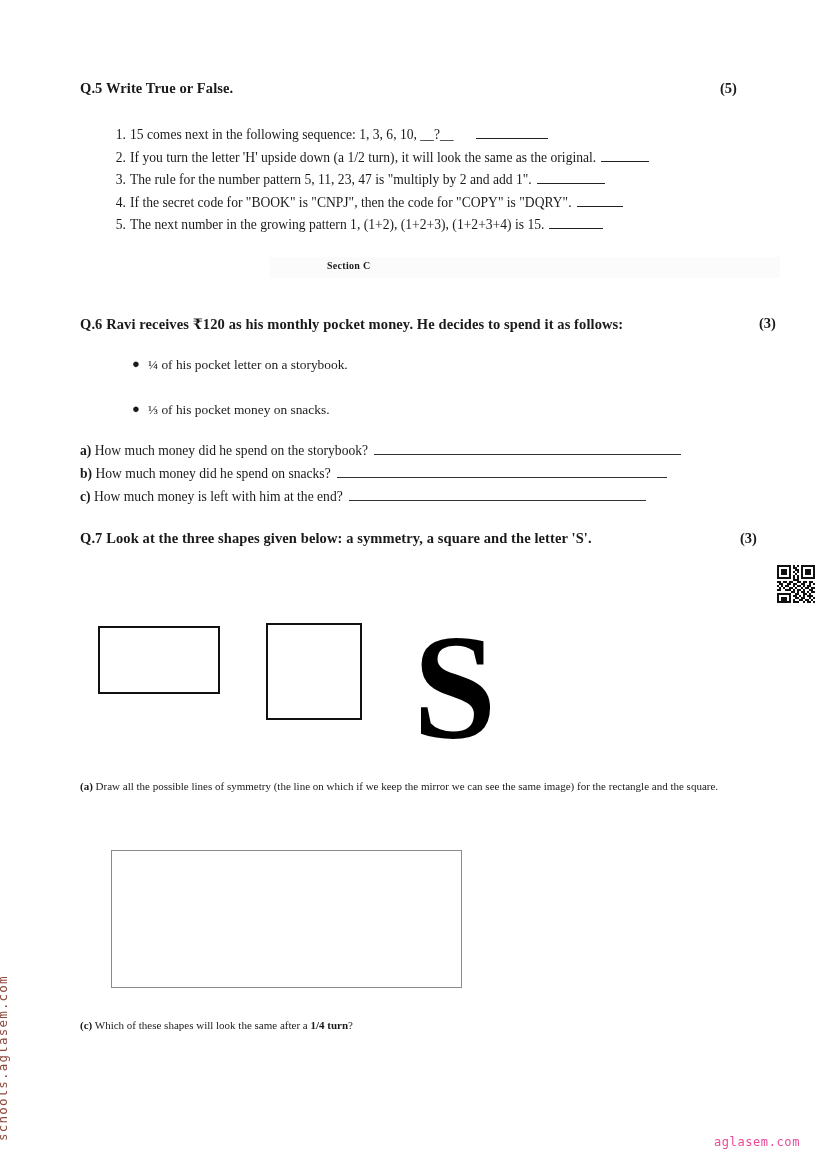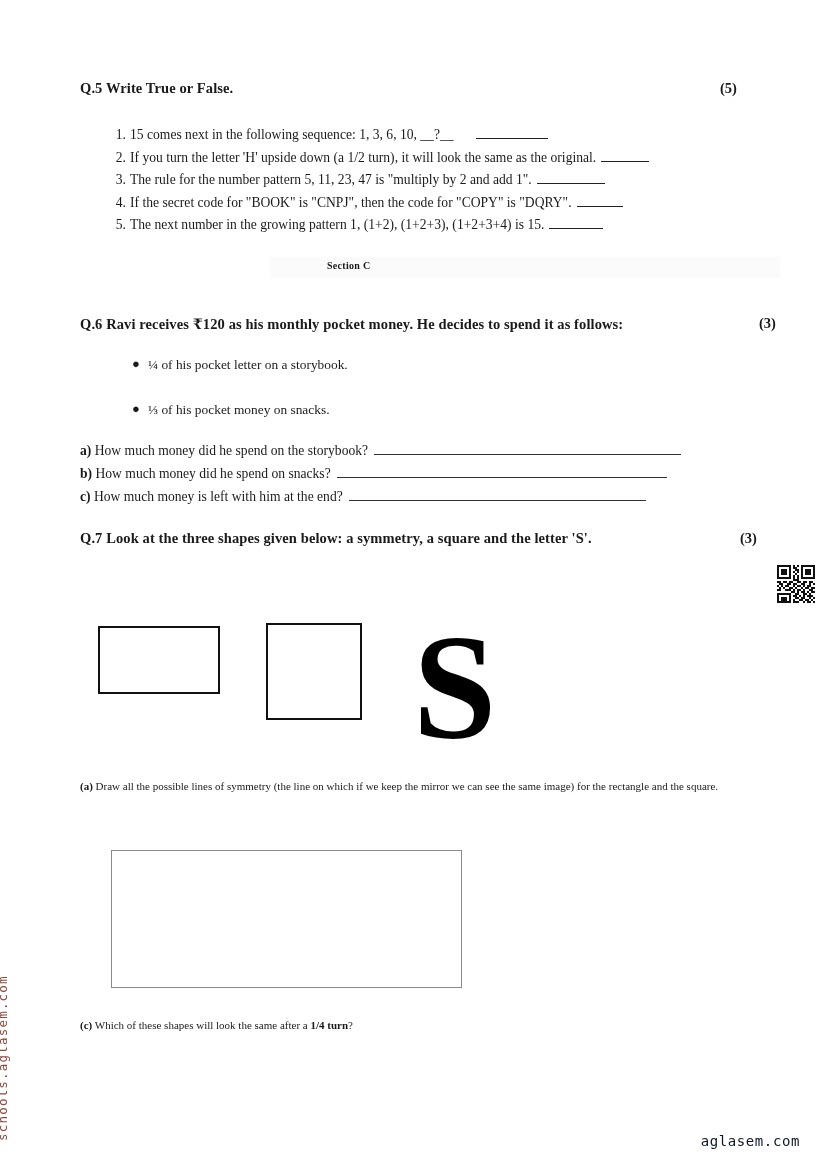--- a/index.html
+++ b/index.html
@@ -181,23 +181,23 @@
     font-size: 12.5px;
     letter-spacing: 1.2px;
     color: #8f4a3c;
     white-space: nowrap;
   }
   .corner-watermark {
     position: absolute;
     right: 27px;
     bottom: 20px;
     font-family: "DejaVu Sans Mono", "Liberation Mono", monospace;
-    font-size: 14px;
+    font-size: 12px;
     letter-spacing: 0.6px;
-    color: #0f172a;
+    color: #ec4899;
     white-space: nowrap;
   }
 </style>
 </head>
 <body>
 
 <div class="page">
 
   <div class="q-head" style="left:80px; top:80px;">Q.5 Write True or False.</div>
   <div class="marks" style="left:720px; top:80px;">(5)</div>

